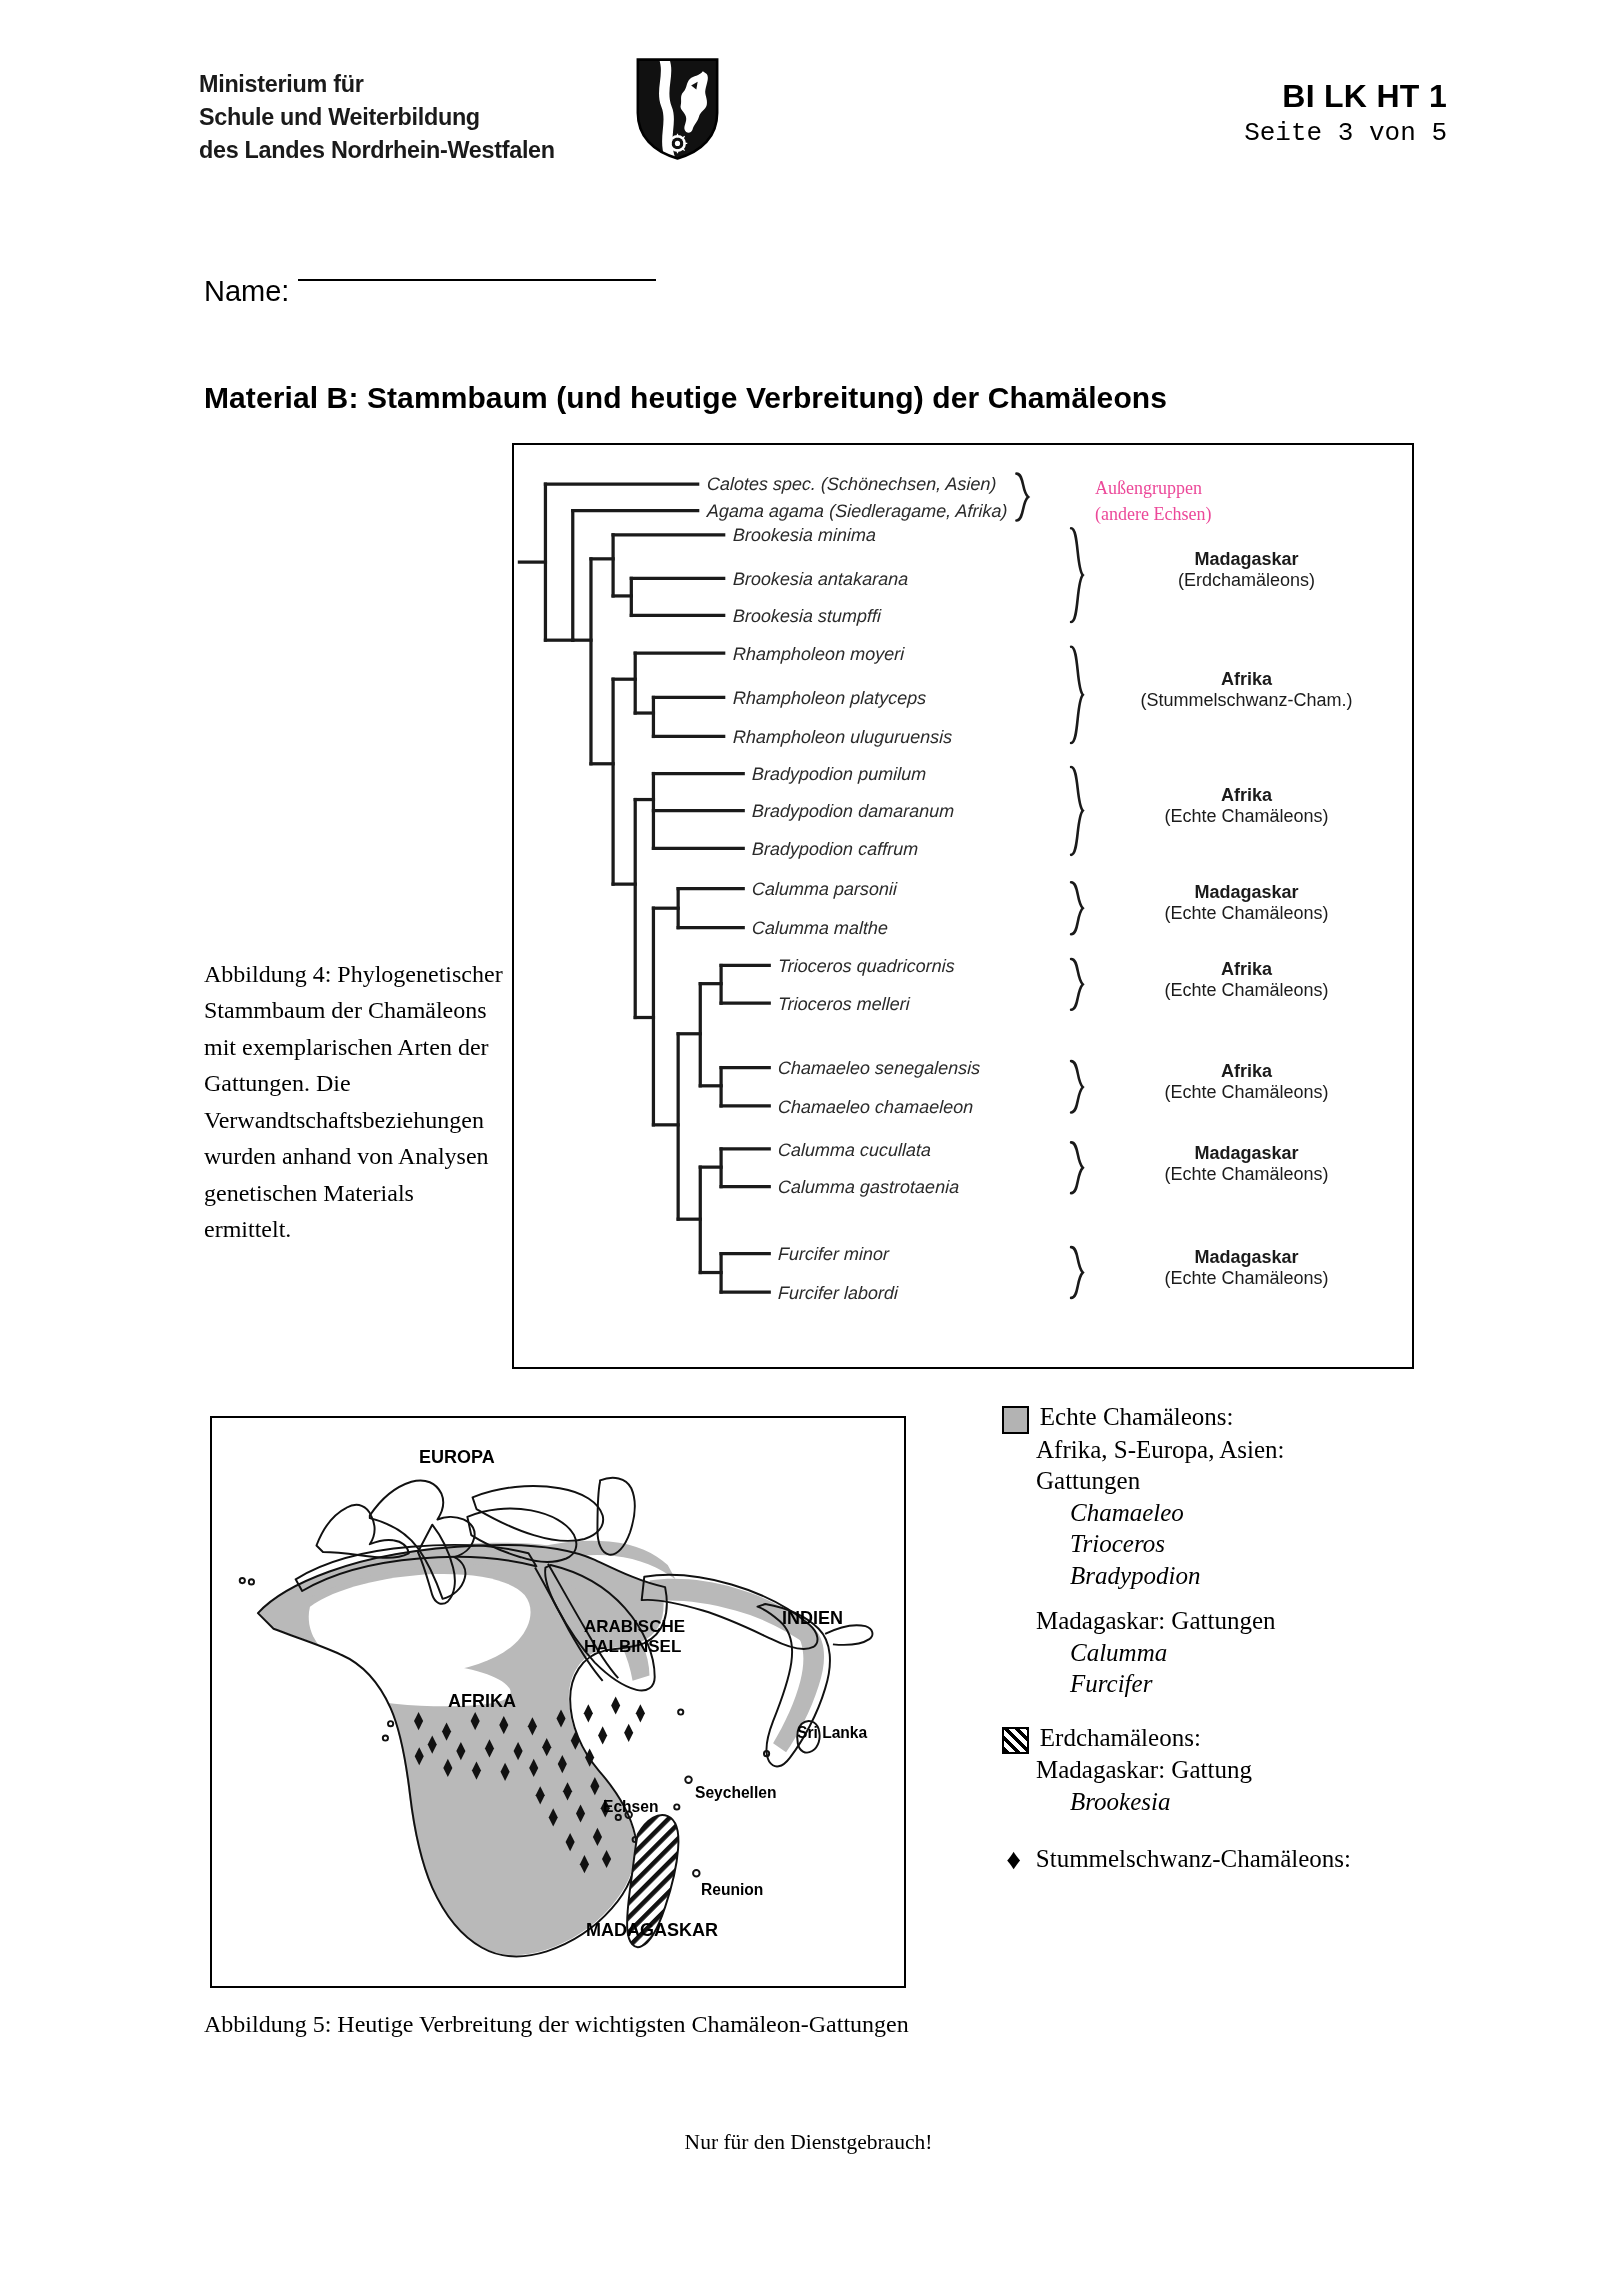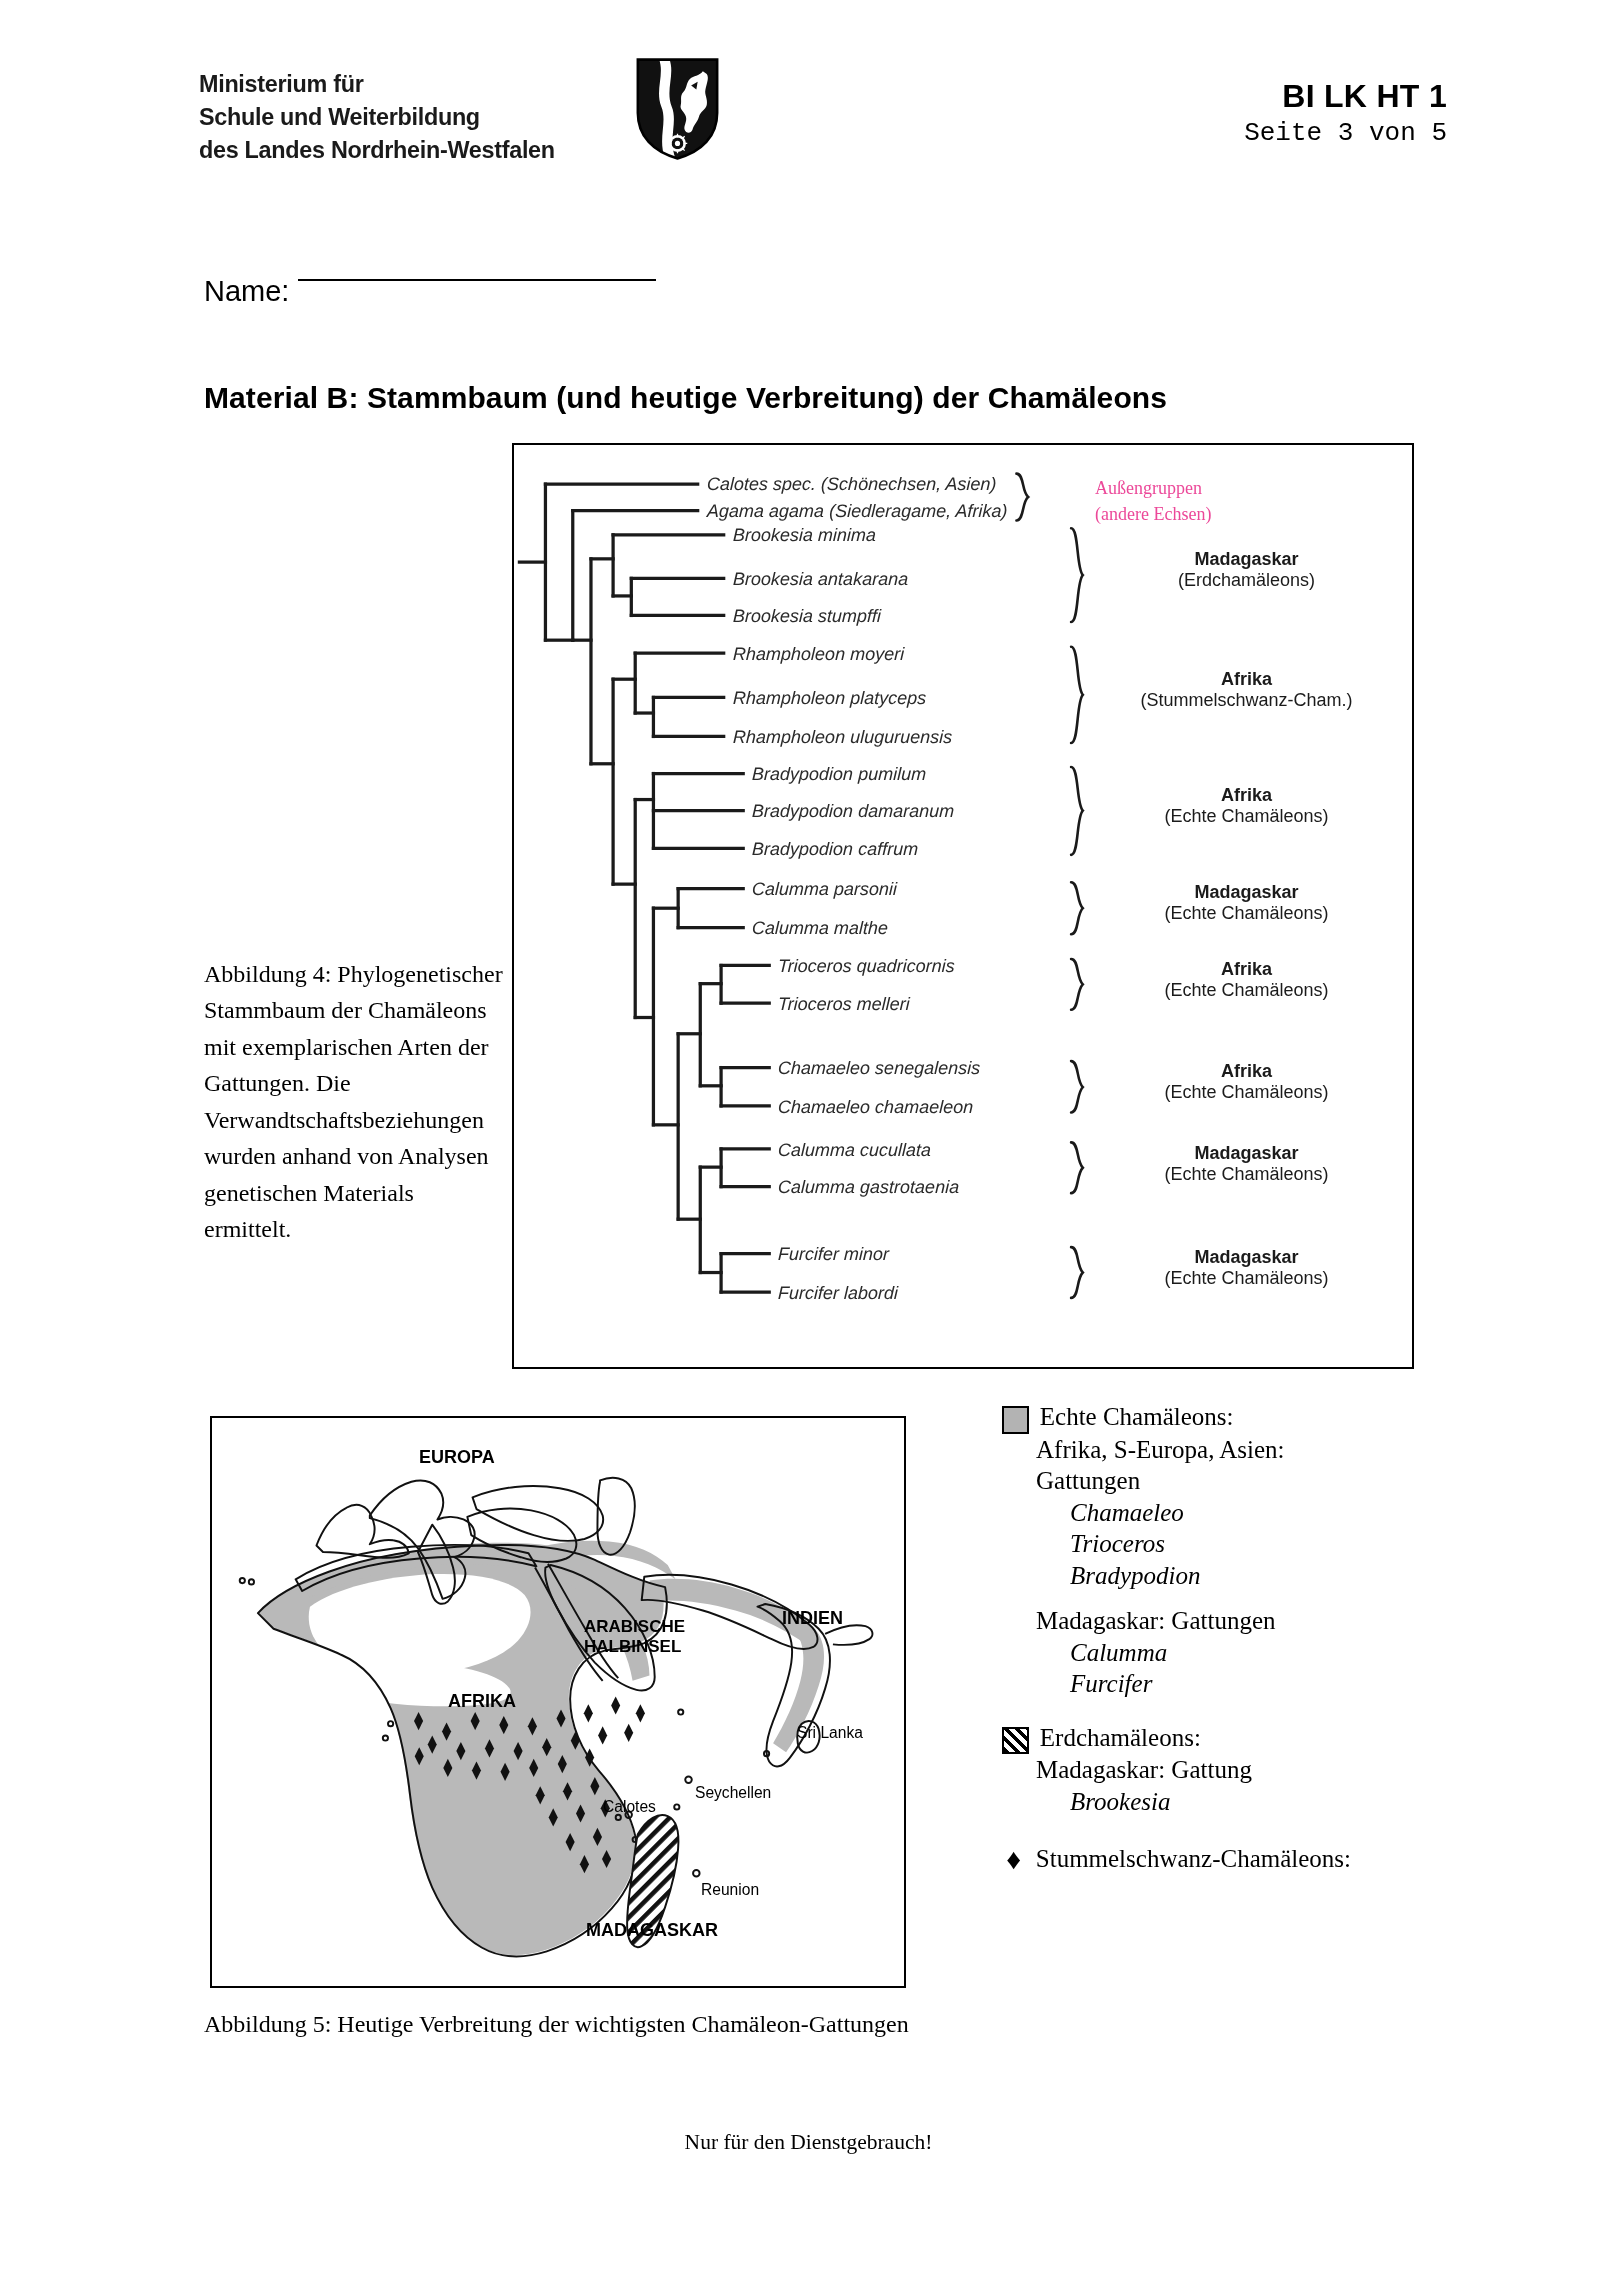--- a/index.html
+++ b/index.html
@@ -102,21 +102,21 @@
     width:692px; height:568px;
     border:2.6px solid #000;
     background:#fff; overflow:hidden;
   }
   .map-label {
     position:absolute;
     font-family:"Liberation Sans", sans-serif;
     font-weight:bold;
     color:#000; white-space:nowrap;
   }
-  .map-label.small { font-weight:normal; }
+  .map-label.small { font-weight:bold; }
 
   
   .fig5-caption {
     position:absolute; left:204px; top:2011px;
     font-family:"Liberation Serif", serif;
     font-size:24px;
   }
 
   
   .legend { position:absolute; left:1002px; top:1401px; width:586px;
@@ -550,21 +550,21 @@
       </g>
     </svg>
 
     <div class="map-label" style="left:207px; top:29px;  font-size:18px;">EUROPA</div>
     <div class="map-label" style="left:372px; top:199px; font-size:17px;">ARABISCHE</div>
     <div class="map-label" style="left:372px; top:219px; font-size:17px;">HALBINSEL</div>
     <div class="map-label" style="left:570px; top:190px; font-size:18px;">INDIEN</div>
     <div class="map-label" style="left:236px; top:273px; font-size:18px;">AFRIKA</div>
     <div class="map-label small" style="left:585px; top:306px; font-size:15.6px;">Sri Lanka</div>
     <div class="map-label small" style="left:483px; top:366px; font-size:15.6px;">Seychellen</div>
-    <div class="map-label small" style="left:391px; top:380px; font-size:15.6px;">Calotes</div>
+    <div class="map-label small" style="left:391px; top:380px; font-size:15.6px;">Echsen</div>
     <div class="map-label small" style="left:489px; top:463px; font-size:15.6px;">Reunion</div>
     <div class="map-label" style="left:374px; top:502px; font-size:18px;">MADAGASKAR</div>
   </div>
 
   <div class="fig5-caption">Abbildung 5: Heutige Verbreitung der wichtigsten Chamäleon-Gattungen</div>
 
   <div class="legend">
 
     <div class="legend-block">
       <div class="legend-head">

